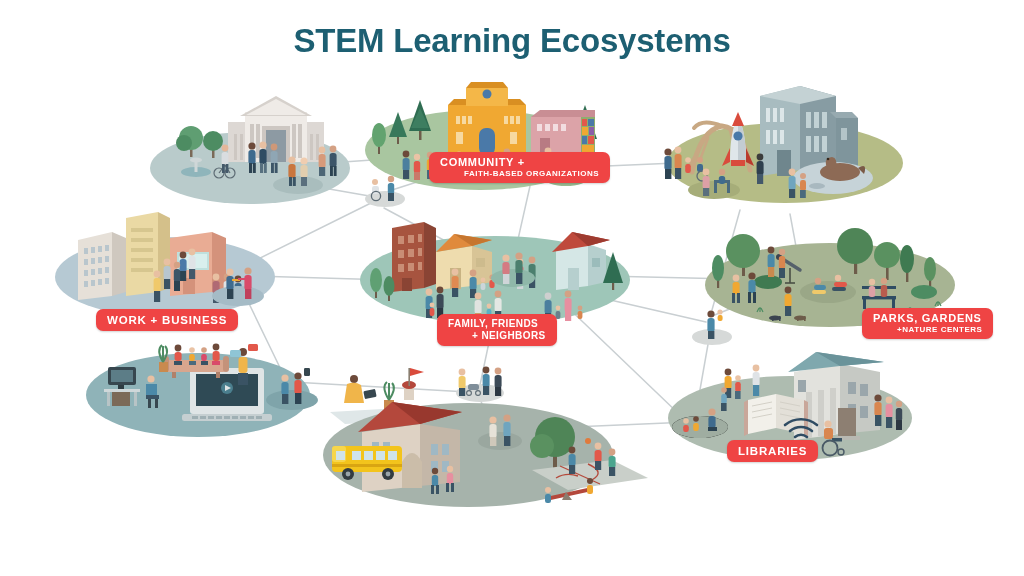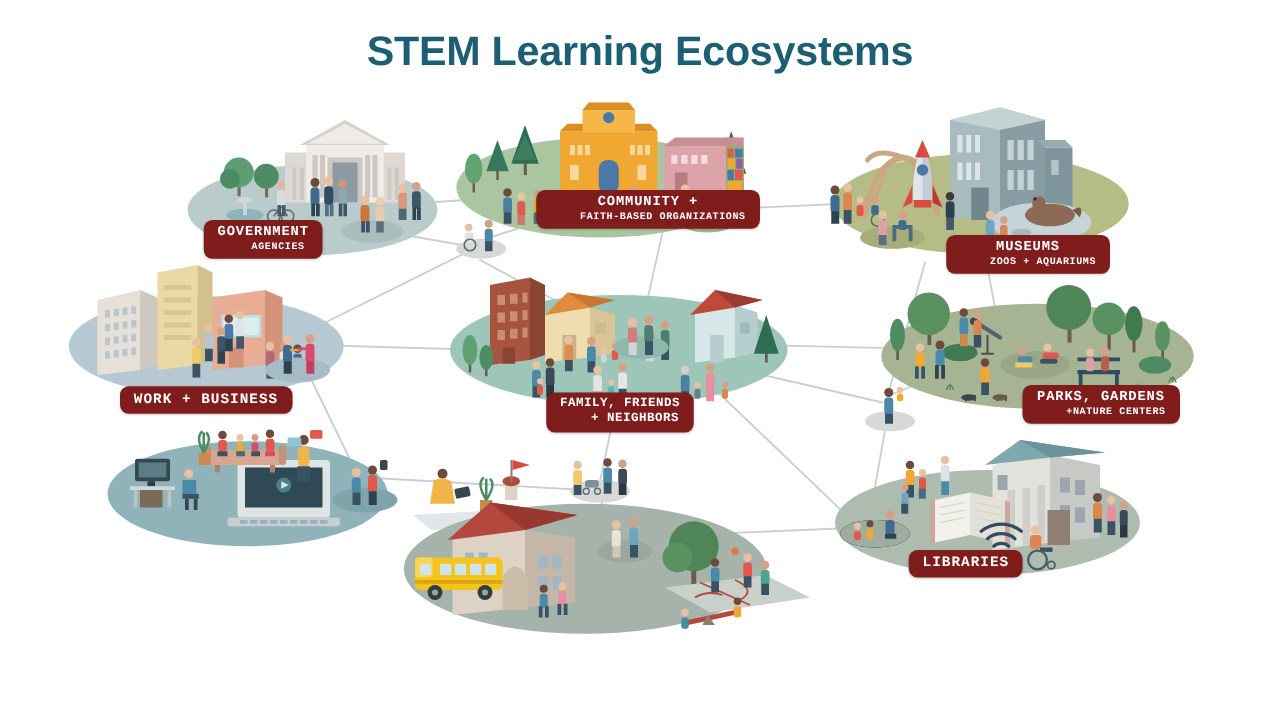--- a/index.html
+++ b/index.html
@@ -19,25 +19,24 @@
   }
 
   
   svg.layer{position:absolute;left:0;top:0;width:1024px;height:576px;}
   svg.layer.lines{z-index:1;}
   svg.layer.scenes{z-index:2;}
 
   
   .pill{
     position:absolute;z-index:6;
-    background:#7f1d1d;color:#ffffff;border-radius:7px;
-    padding:5px 11px 5px;text-align:center;line-height:1.05;
+    background:#ef4444;color:#ffffff;border-radius:7px;
+    padding:5px 11px 5px;text-align:left;line-height:1.05;
     box-shadow:0 1px 2px rgba(0,0,0,.18);
     white-space:nowrap;
-    font-family:Liberation Mono, monospace;
   }
   .pill .l1{display:block;font-size:11px;font-weight:bold;letter-spacing:.7px;}
   .pill .l2{display:block;font-size:8px;font-weight:bold;letter-spacing:.5px;margin-top:1px;margin-left:24px;}
   .pill.two-equal .l1,.pill.two-equal .l2{font-size:10px;letter-spacing:.4px;}
   .pill.solo .l1{font-size:11.5px;letter-spacing:.8px;}
 </style>
 </head>
 <body>
 
 <div id="stage">
@@ -1160,46 +1159,38 @@
           </g>
         <g>
             <circle cx="507" cy="418" r="3.6" fill="#d4a184"></circle>
             <rect x="503.4" y="422" width="7.2" height="15" rx="2.8" fill="#6fa5bf"></rect>
             <rect x="504" y="436" width="6.4" height="10" fill="#3a5364"></rect>
           </g>
       </g>
     </g>
   </svg>
 
-  <div class="pill two" style="left:163px;top:176px;">
-    <span class="l1">GOVERNMENT</span>
-    <span class="l2">AGENCIES</span>
-  </div>
 
   <div class="pill two" style="left:429px;top:152px;">
     <span class="l1">COMMUNITY +</span>
     <span class="l2">FAITH-BASED ORGANIZATIONS</span>
   </div>
 
-  <div class="pill two" style="left:757px;top:188px;">
-    <span class="l1">MUSEUMS</span>
-    <span class="l2">ZOOS + AQUARIUMS</span>
-  </div>
 
   <div class="pill solo" style="left:84px;top:309px;margin-left:12px;">
     <span class="l1">WORK + BUSINESS</span>
 
   </div>
 
   <div class="pill two-equal" style="left:437px;top:314px;">
     <span class="l1">FAMILY, FRIENDS</span>
     <span class="l2">+ NEIGHBORS</span>
   </div>
 
-  <div class="pill two" style="left:818px;top:308px;">
+  <div class="pill two" style="left:862px;top:308px;">
     <span class="l1">PARKS, GARDENS</span>
     <span class="l2">+NATURE CENTERS</span>
   </div>
 
 
 
   <div class="pill solo" style="left:727px;top:440px;">
     <span class="l1">LIBRARIES</span>
 
   </div>

